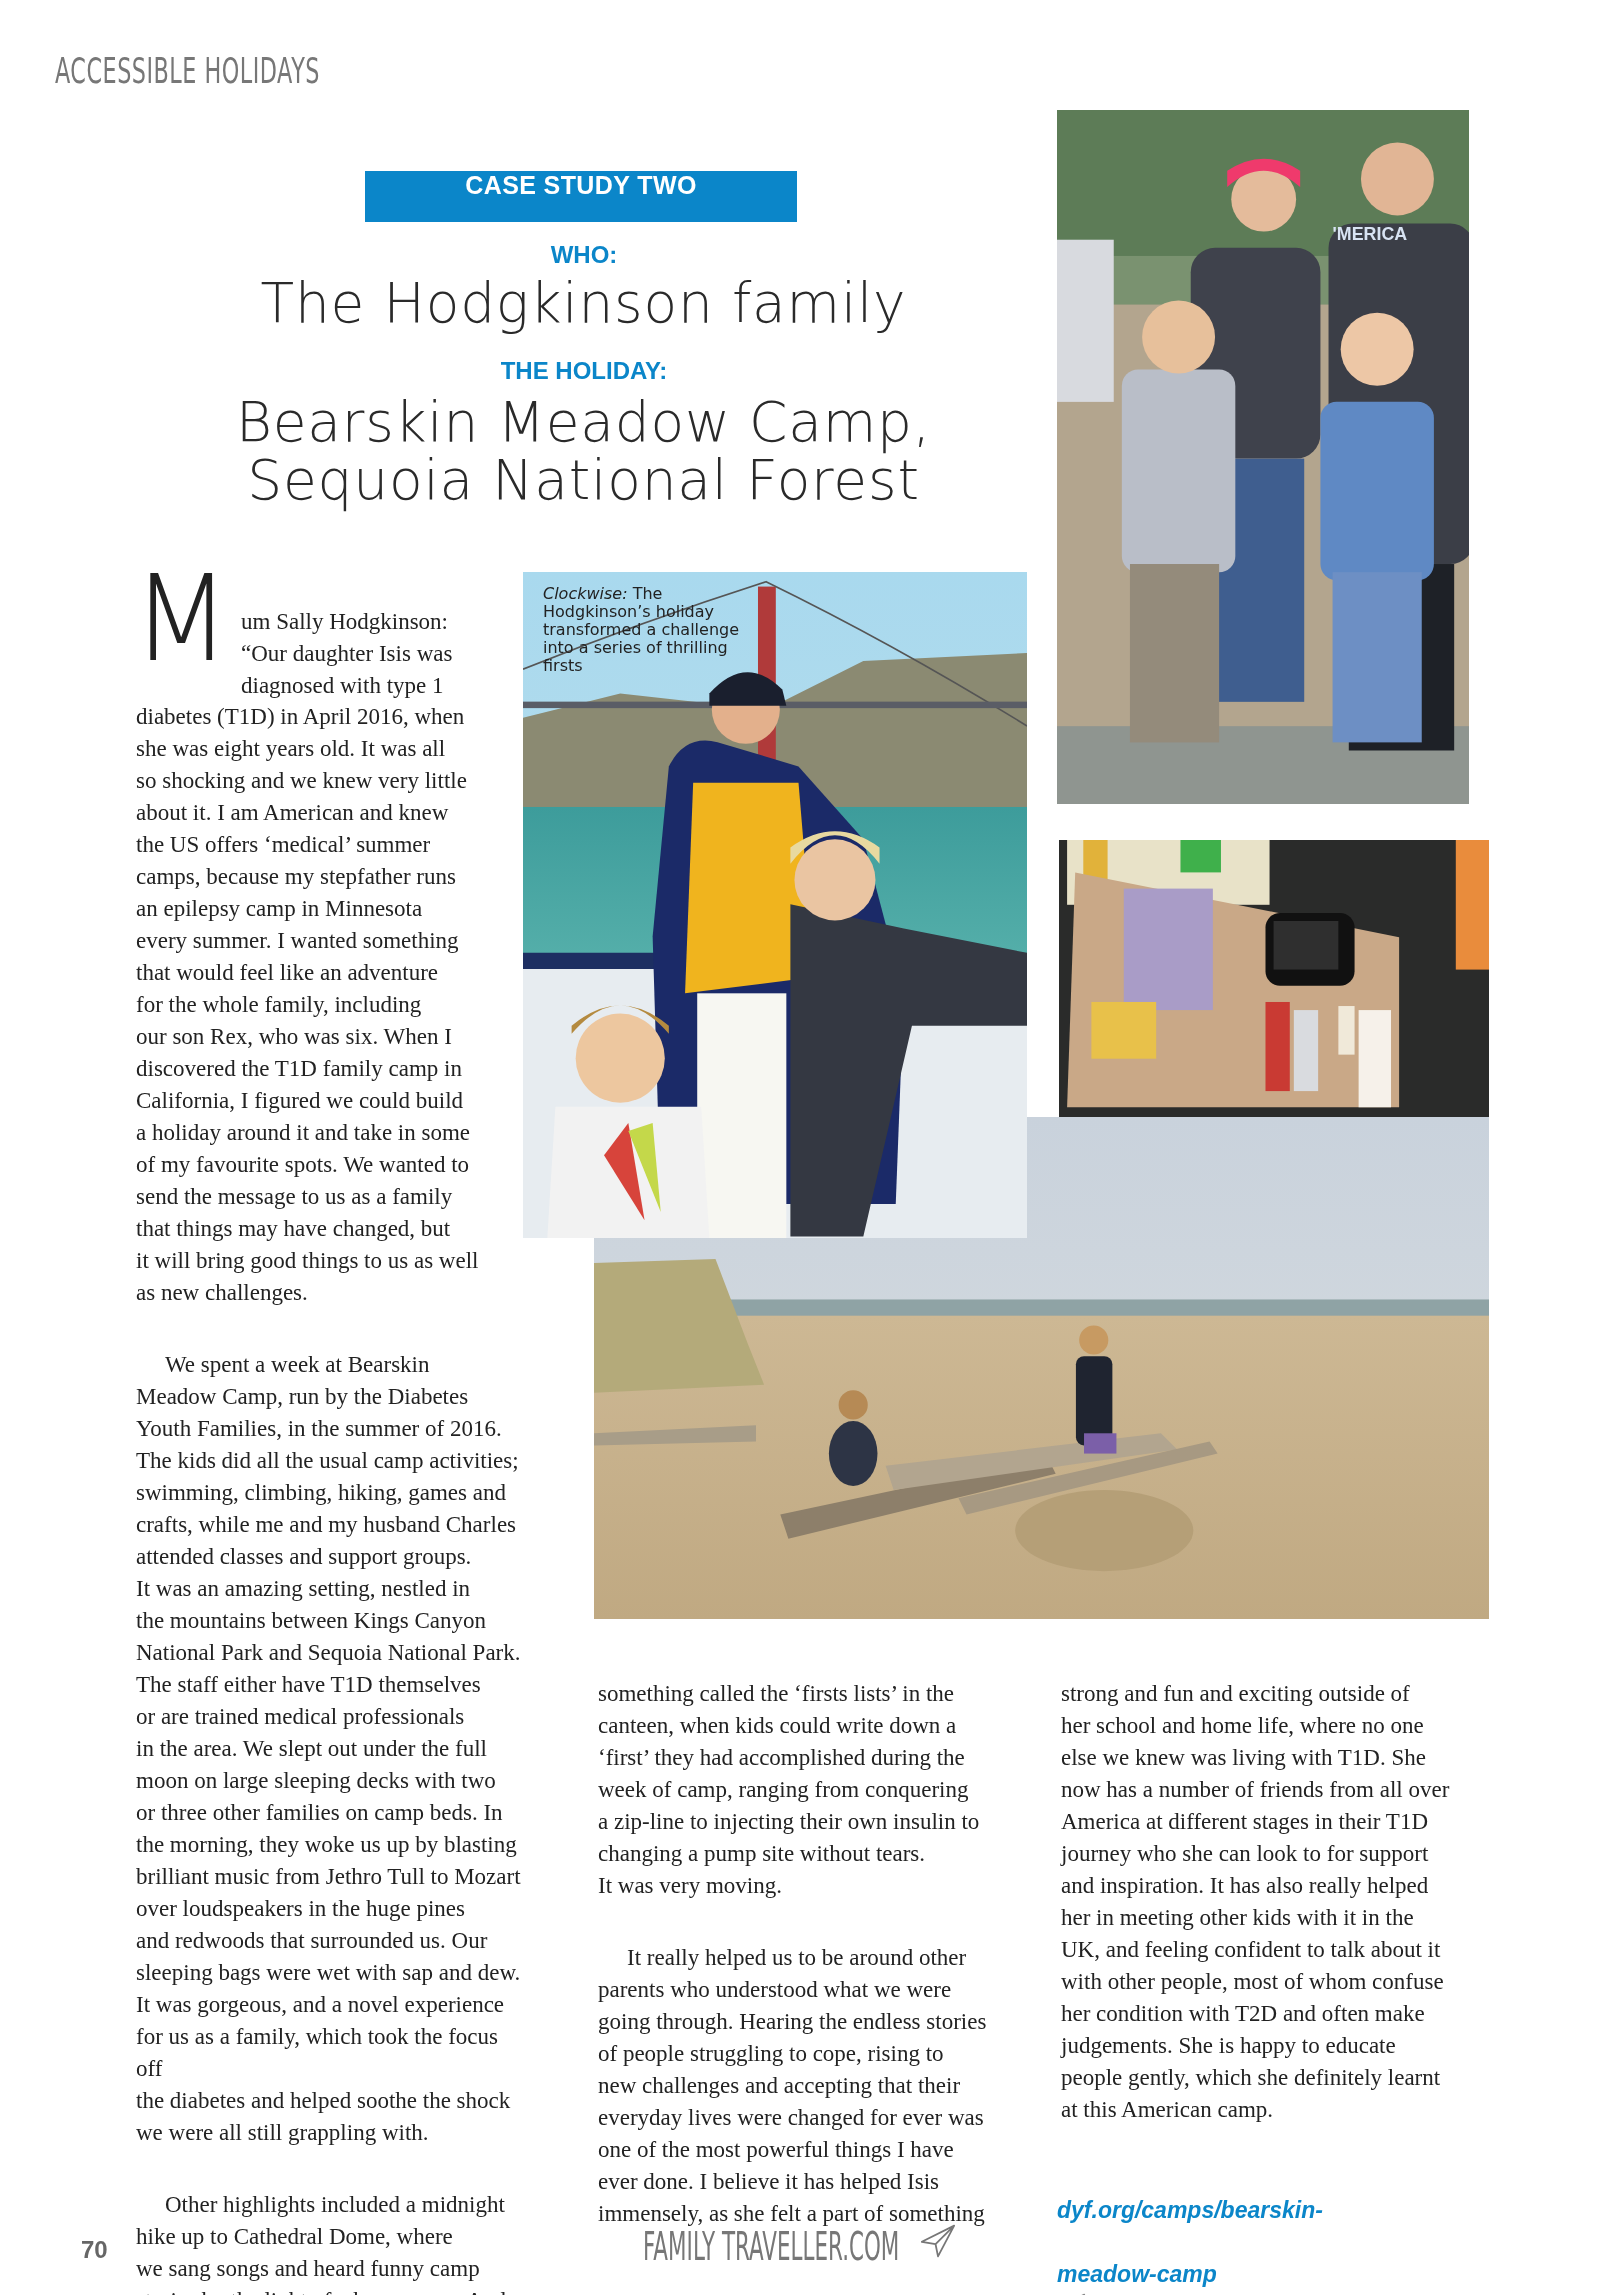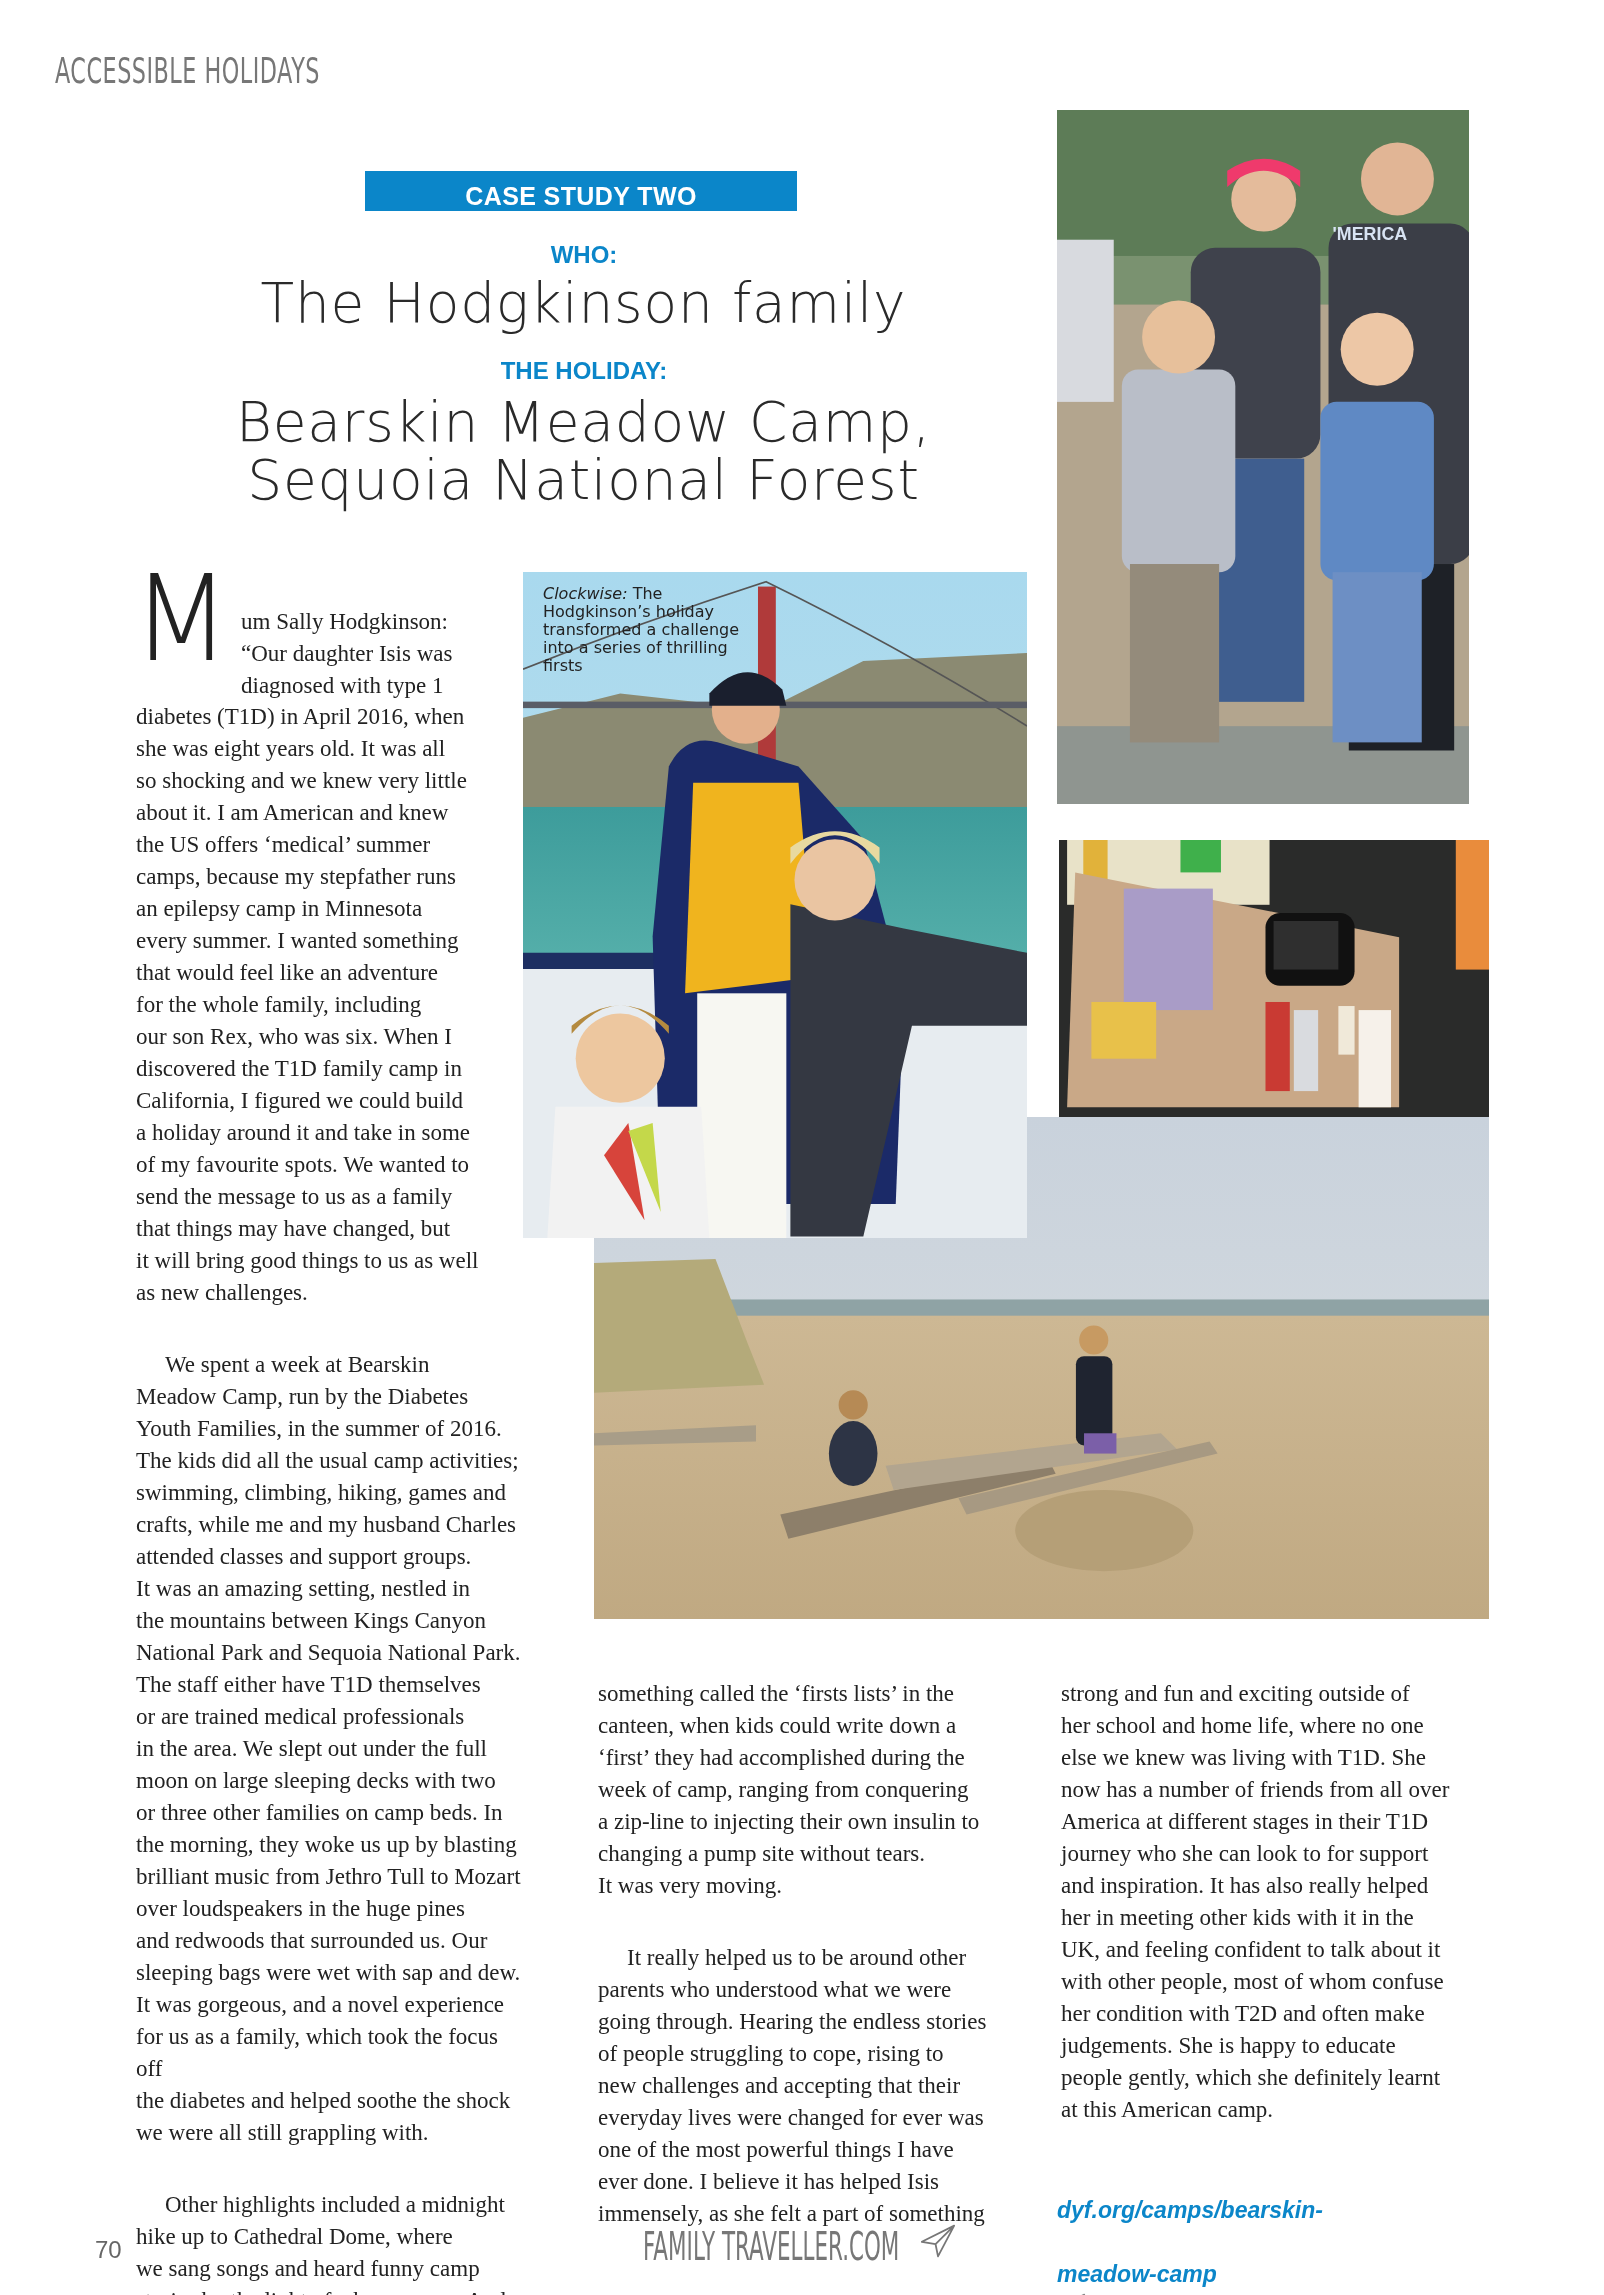--- a/index.html
+++ b/index.html
@@ -5,22 +5,22 @@
   html, body { margin: 0; padding: 0; background: #ffffff; }
   body { width: 1604px; height: 2295px; position: relative; overflow: hidden; }
   .abs { position: absolute; }
 
   .section-tag {
     left: 55px; top: 50px; font-family: "DejaVu Sans", sans-serif;
     font-size: 36px; color: #777777; letter-spacing: 0.8px;
     transform: scaleX(0.62); transform-origin: left top; white-space: nowrap; font-weight: normal;
   }
   .case-bar {
-    left: 365px; top: 171px; width: 432px; height: 40px; background: #0b86c9;
-    display: flex; align-items: flex-end; justify-content: center;
+    left: 365px; top: 171px; width: 432px; height: 51px; background: #0b86c9;
+    display: flex; align-items: flex-start; justify-content: center;
   }
   .case-bar span {
     font-family: "Liberation Sans", sans-serif; font-weight: bold; color: #ffffff;
     font-size: 25px; letter-spacing: 0.4px;
   }
   .label-blue {
     left: 203px; width: 762px; text-align: center;
     font-family: "Liberation Sans", sans-serif; font-weight: bold; color: #0b86c9; font-size: 24px;
   }
   .title-thin {
@@ -49,21 +49,21 @@
     font-size: 16px; line-height: 18px; color: #222; z-index: 3;
   }
   .caption em { font-style: italic; }
 
   .link {
     font-family: "Liberation Sans", sans-serif; font-weight: bold; font-style: italic;
     color: #0b86c9; font-size: 23px; line-height: 32px;
   }
 
   .page-num {
-    left: 95px; top: 2236px; font-family: "Liberation Sans", sans-serif; font-weight: normal;
+    left: 81px; top: 2236px; font-family: "Liberation Sans", sans-serif; font-weight: bold;
     font-size: 24px; color: #666;
   }
   .footer-brand {
     left: 643px; top: 2224px; font-family: "DejaVu Sans", sans-serif; font-size: 39px;
     color: #777; transform: scaleX(0.55); transform-origin: left top; white-space: nowrap;
   }
 </style>
 </head>
 <body>
 

